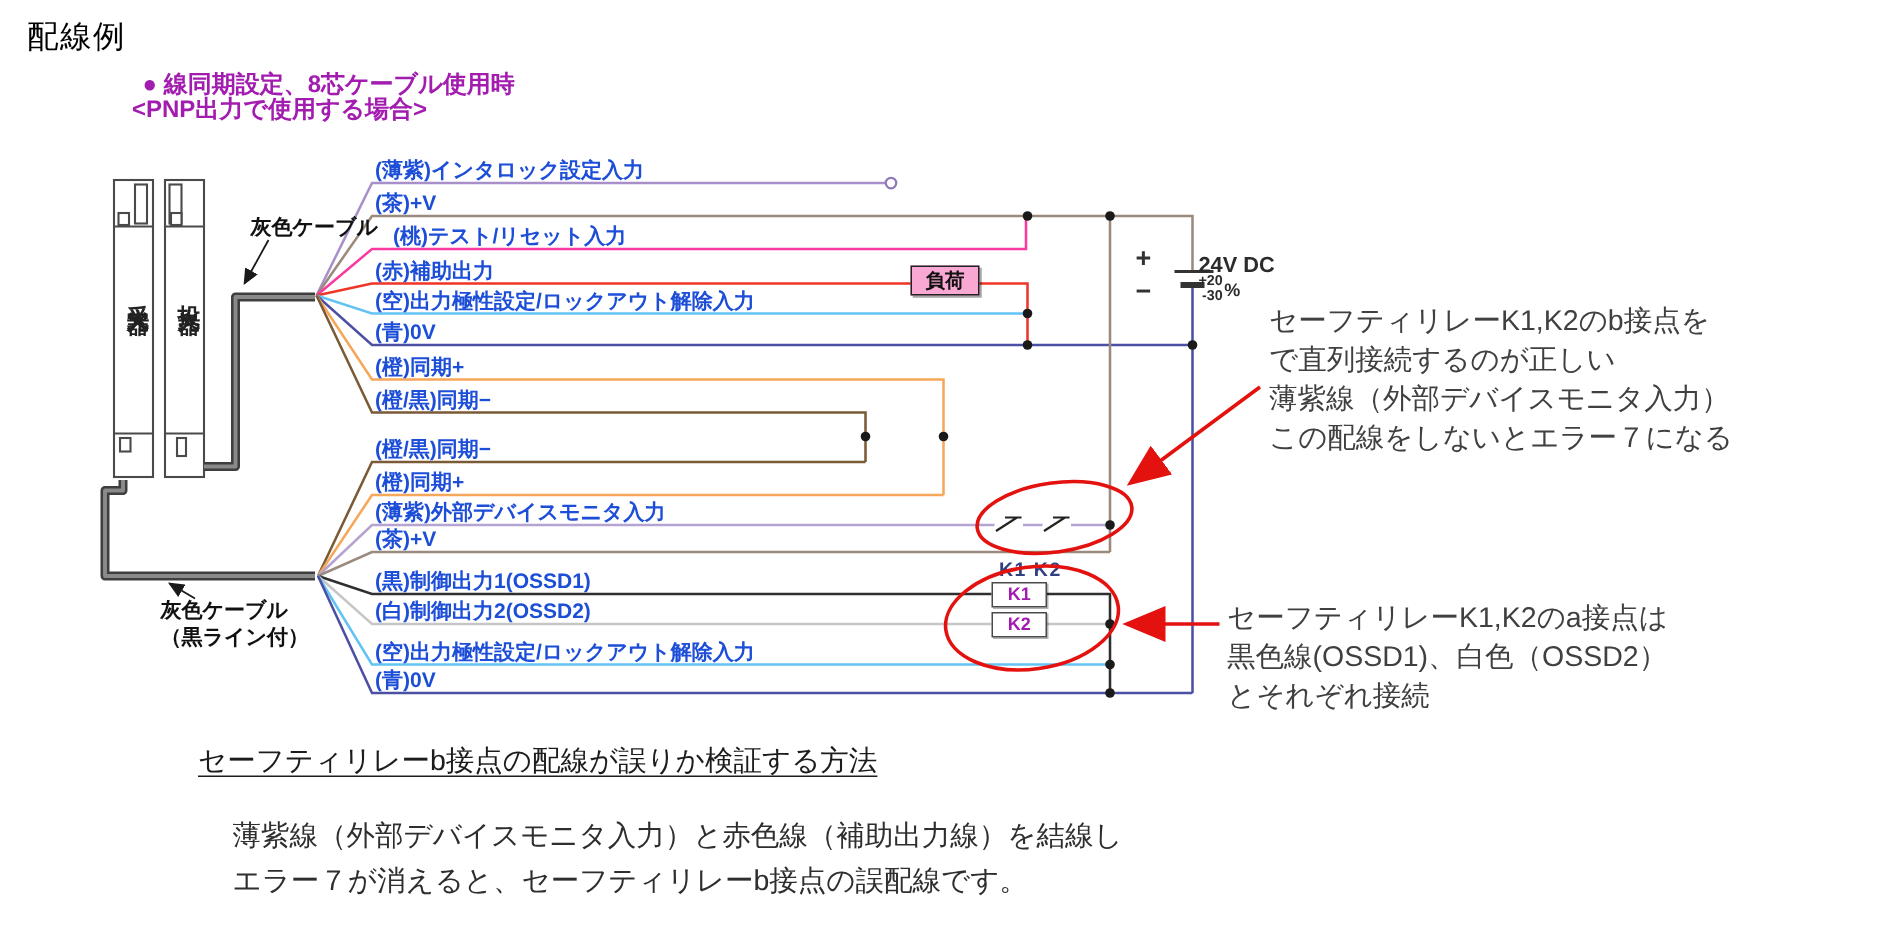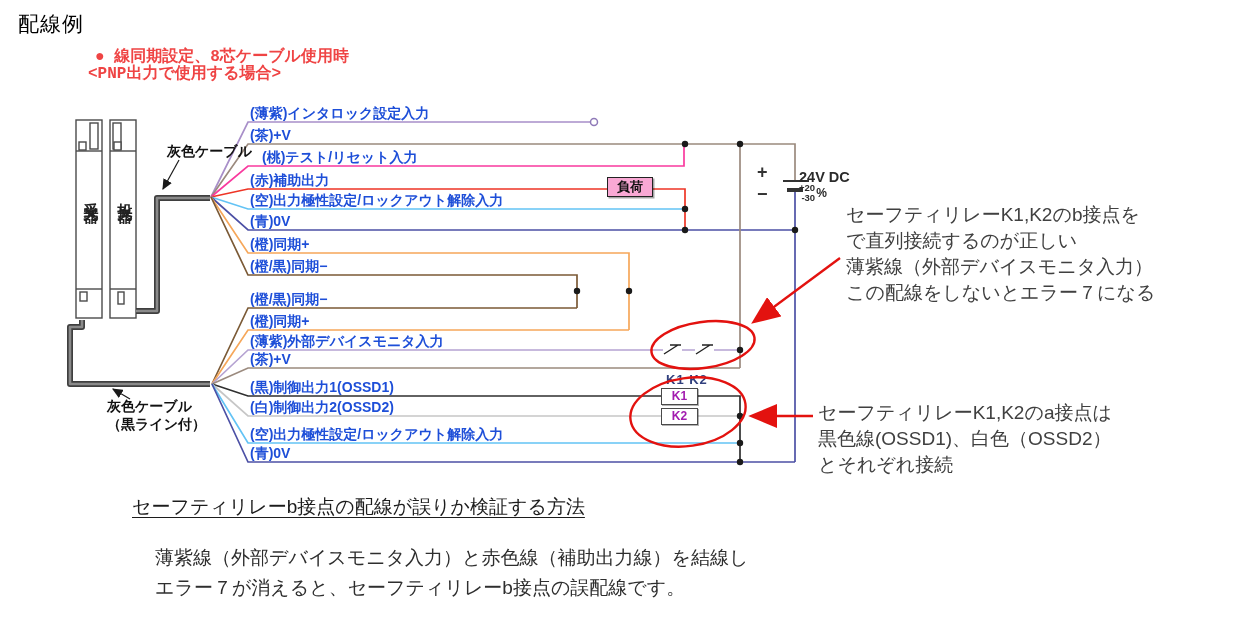--- a/index.html
+++ b/index.html
@@ -1,20 +1,20 @@
 <!DOCTYPE html>
 <html><head>
 <meta charset="utf-8">
 <style>
   html,body{margin:0;padding:0;background:#fff;}
   .page{position:relative;width:1154px;height:621px;background:#fff;overflow:hidden;
         font-family:"Liberation Sans",sans-serif;}
   .abs{position:absolute;white-space:nowrap;}
   .title{font-size:21px;color:#000;letter-spacing:1px;}
-  .hdr{font-size:16px;font-weight:bold;color:#ef4444;font-family:Liberation Mono, monospace;}
+  .hdr{font-size:16px;font-weight:bold;color:#a21caf;}
   .lbl{position:absolute;font-size:14px;font-weight:bold;color:#1d4ed8;white-space:nowrap;}
   .devtxt{writing-mode:vertical-rl;text-orientation:upright;font-size:15px;font-weight:bold;
           color:#222;letter-spacing:3px;}
   .cablbl{font-size:14px;font-weight:bold;color:#111;}
   .loadbox{width:44px;height:18px;line-height:18px;text-align:center;border:1.5px solid #222;
            background:#f9a8d4;font-size:13px;font-weight:bold;color:#111;
            box-shadow:1.5px 1.5px 0 rgba(0,0,0,.35);}
   .kbox{width:35px;height:15px;line-height:15px;text-align:center;border:1.3px solid #4a4a4a;
         background:#fff;font-size:12px;font-weight:bold;color:#a21caf;
         box-shadow:1px 1px 0 rgba(0,0,0,.3);}

